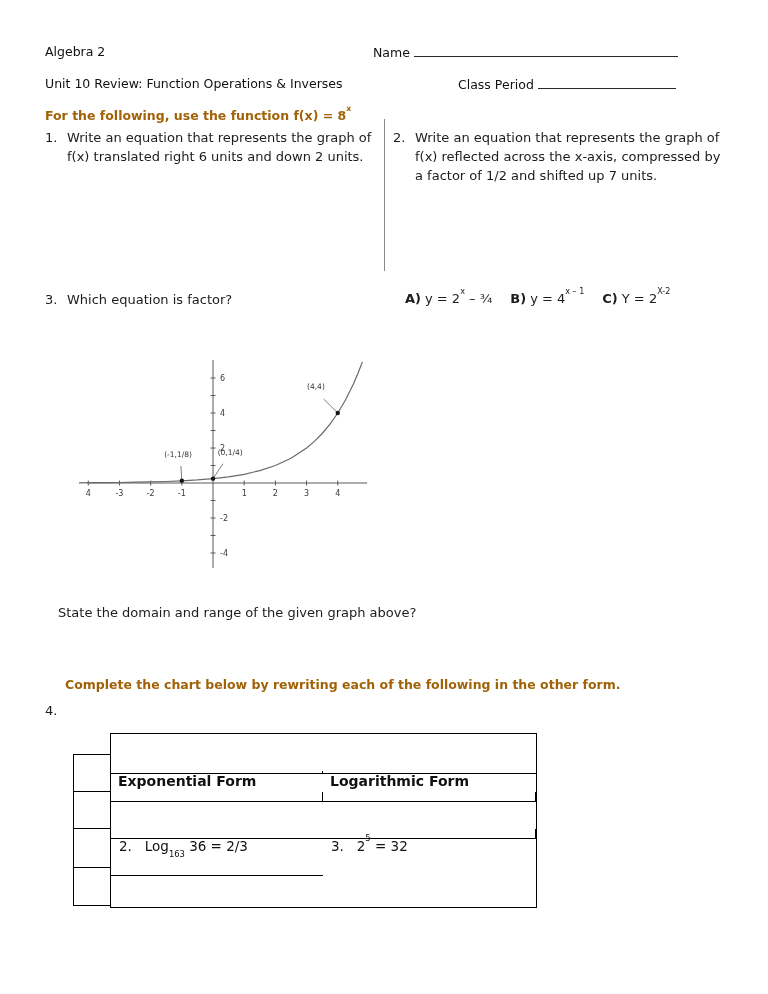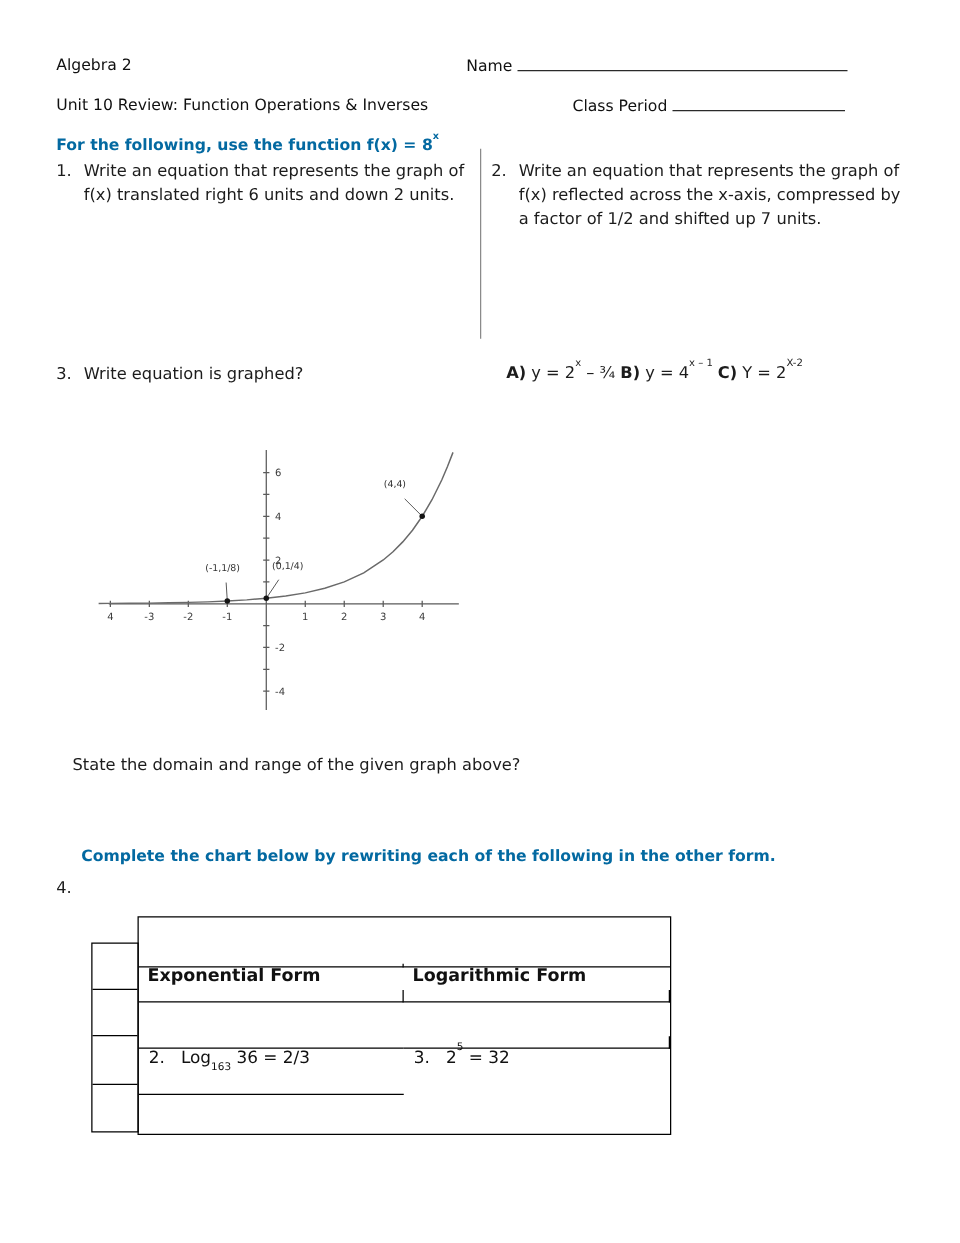--- a/index.html
+++ b/index.html
@@ -4,29 +4,29 @@
 <style>
   * { margin:0; padding:0; box-sizing:border-box; }
   html,body { background:#fff; }
   .page {
     position:relative; width:768px; height:994px; background:#ffffff;
     font-family:"DejaVu Sans", sans-serif; color:#1c1c1c; overflow:hidden;padding-left:33px;
   }
   .abs { position:absolute; }
   .hdr { font-size:12.5px; color:#111; }
   .blank { display:inline-block; border-bottom:1.4px solid #2a2a2a; height:13px; vertical-align:baseline; }
-  .bold-head { font-weight:bold; font-size:12.5px; color:#0369a1; }
+  .bold-head { font-weight:bold; font-size:12.5px; color:#a16207; }
   .body-txt { font-size:13px; line-height:1.46; }
   .q { display:flex; }
   .qnum { width:22px; flex:none; }
   .qtext { flex:1; }
   sup { font-size:0.62em; position:relative; top:-0.48em; line-height:0; }
   sub { font-size:0.62em; position:relative; top:0.28em; line-height:0; }
   .divider { width:1px; background:#8a8a8a; }
-  .opts { display:flex; gap:4px; font-size:13px; white-space:nowrap; }
+  .opts { display:flex; gap:18px; font-size:13px; white-space:nowrap; }
   .opts b { margin-right:4px; }
   
   .graph-svg { position:absolute; left:78px; top:356px; }
   .ax { stroke:#5a5a5a; stroke-width:1; }
   .curve { fill:none; stroke:#6a6a6a; stroke-width:1.2; }
   .leader { stroke:#5a5a5a; stroke-width:0.8; }
   .pt { fill:#151515; }
   .tick { font-size:8px; fill:#3a3a3a; text-anchor:middle; font-family:"DejaVu Sans",sans-serif; }
   .ytick { text-anchor:start; }
   .ptlabel { font-size:7.5px; fill:#333; text-anchor:middle; font-family:"DejaVu Sans",sans-serif; }
@@ -76,21 +76,21 @@
 
   <div class="abs divider" style="left:384px; top:119px; height:152px;"></div>
 
   <div class="abs q body-txt" style="left:393px; top:129px; width:334px;">
     <span class="qnum">2.</span>
     <span class="qtext">Write an equation that represents the graph of f(x) reflected across the x-axis, compressed by a factor of 1/2 and shifted up 7 units.</span>
   </div>
 
   <div class="abs q body-txt" style="left:45px; top:291px; width:330px;">
     <span class="qnum">3.</span>
-    <span class="qtext">Write equation is graphed?</span>
+    <span class="qtext">Which equation is factor?</span>
   </div>
   <div class="abs opts" style="left:405px; top:291px;">
     <span class="opt">
       <b>A)</b><span>y = 2<sup>x</sup> – ¾</span>
     </span>
     <span class="opt">
       <b>B)</b><span>y = 4<sup>x – 1</sup></span>
     </span>
     <span class="opt">
       <b>C)</b><span>Y = 2<sup>X-2</sup></span>

